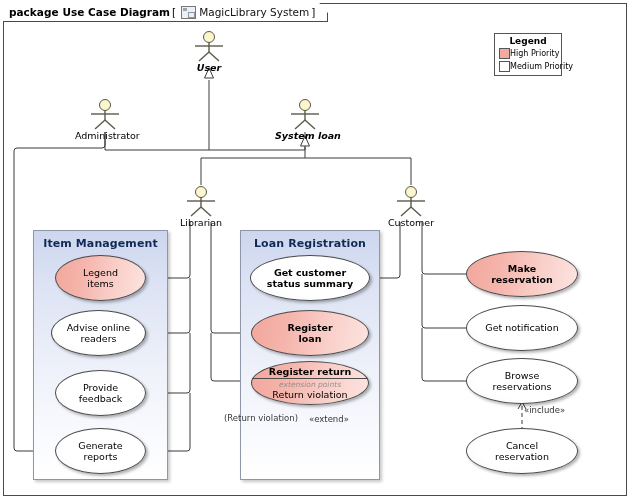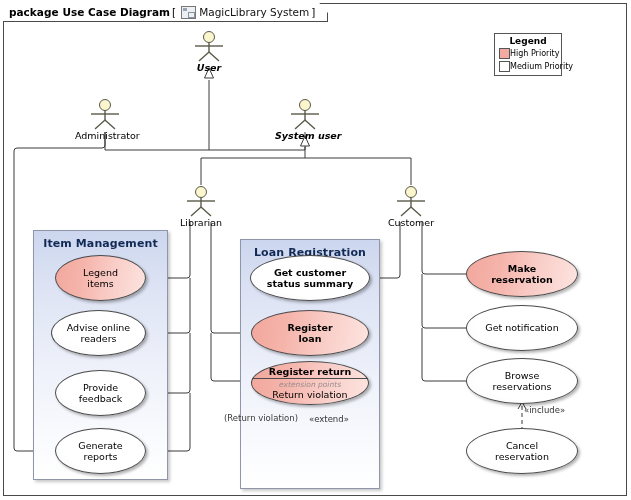--- a/index.html
+++ b/index.html
@@ -146,21 +146,21 @@
   </div>
 
   <div class="actor" style="left:275px;top:98px;">
     <svg width="60" height="32" viewBox="0 0 60 32">
       <circle cx="30" cy="7" r="5.5" fill="#fbf6cd" stroke="#5a5a4a" stroke-width="1"></circle>
       <line x1="30" y1="12.5" x2="30" y2="22" stroke="#5a5a4a" stroke-width="1.4"></line>
       <line x1="16" y1="16" x2="44" y2="16" stroke="#5a5a4a" stroke-width="1.4"></line>
       <line x1="30" y1="22" x2="20" y2="31" stroke="#5a5a4a" stroke-width="1.4"></line>
       <line x1="30" y1="22" x2="40" y2="31" stroke="#5a5a4a" stroke-width="1.4"></line>
     </svg>
-    <div class="nm abs">System user</div>
+    <div class="nm abs">System loan</div>
   </div>
 
   <div class="actor" style="left:171px;top:185px;">
     <svg width="60" height="32" viewBox="0 0 60 32">
       <circle cx="30" cy="7" r="5.5" fill="#fbf6cd" stroke="#5a5a4a" stroke-width="1"></circle>
       <line x1="30" y1="12.5" x2="30" y2="22" stroke="#5a5a4a" stroke-width="1.4"></line>
       <line x1="16" y1="16" x2="44" y2="16" stroke="#5a5a4a" stroke-width="1.4"></line>
       <line x1="30" y1="22" x2="20" y2="31" stroke="#5a5a4a" stroke-width="1.4"></line>
       <line x1="30" y1="22" x2="40" y2="31" stroke="#5a5a4a" stroke-width="1.4"></line>
     </svg>
@@ -199,21 +199,21 @@
       <span>feedback</span>
     </div>
   </div>
   <div class="uc med" style="left:55px;top:428px;width:91px;height:46px;">
     <div class="lbl">
       <span>Generate</span><br>
       <span>reports</span>
     </div>
   </div>
 
-  <div class="pkg" style="left:240px;top:230px;width:140px;height:250px;margin-top:9px;">
+  <div class="pkg" style="left:240px;top:230px;width:140px;height:250px;">
     <div class="pkg-title">Loan Registration</div>
   </div>
   <div class="uc med" style="left:250px;top:255px;width:120px;height:46px;">
     <div class="lbl b">
       <span>Get customer</span><br>
       <span>status summary</span>
     </div>
   </div>
   <div class="uc high" style="left:251px;top:310px;width:118px;height:46px;">
     <div class="lbl b">

